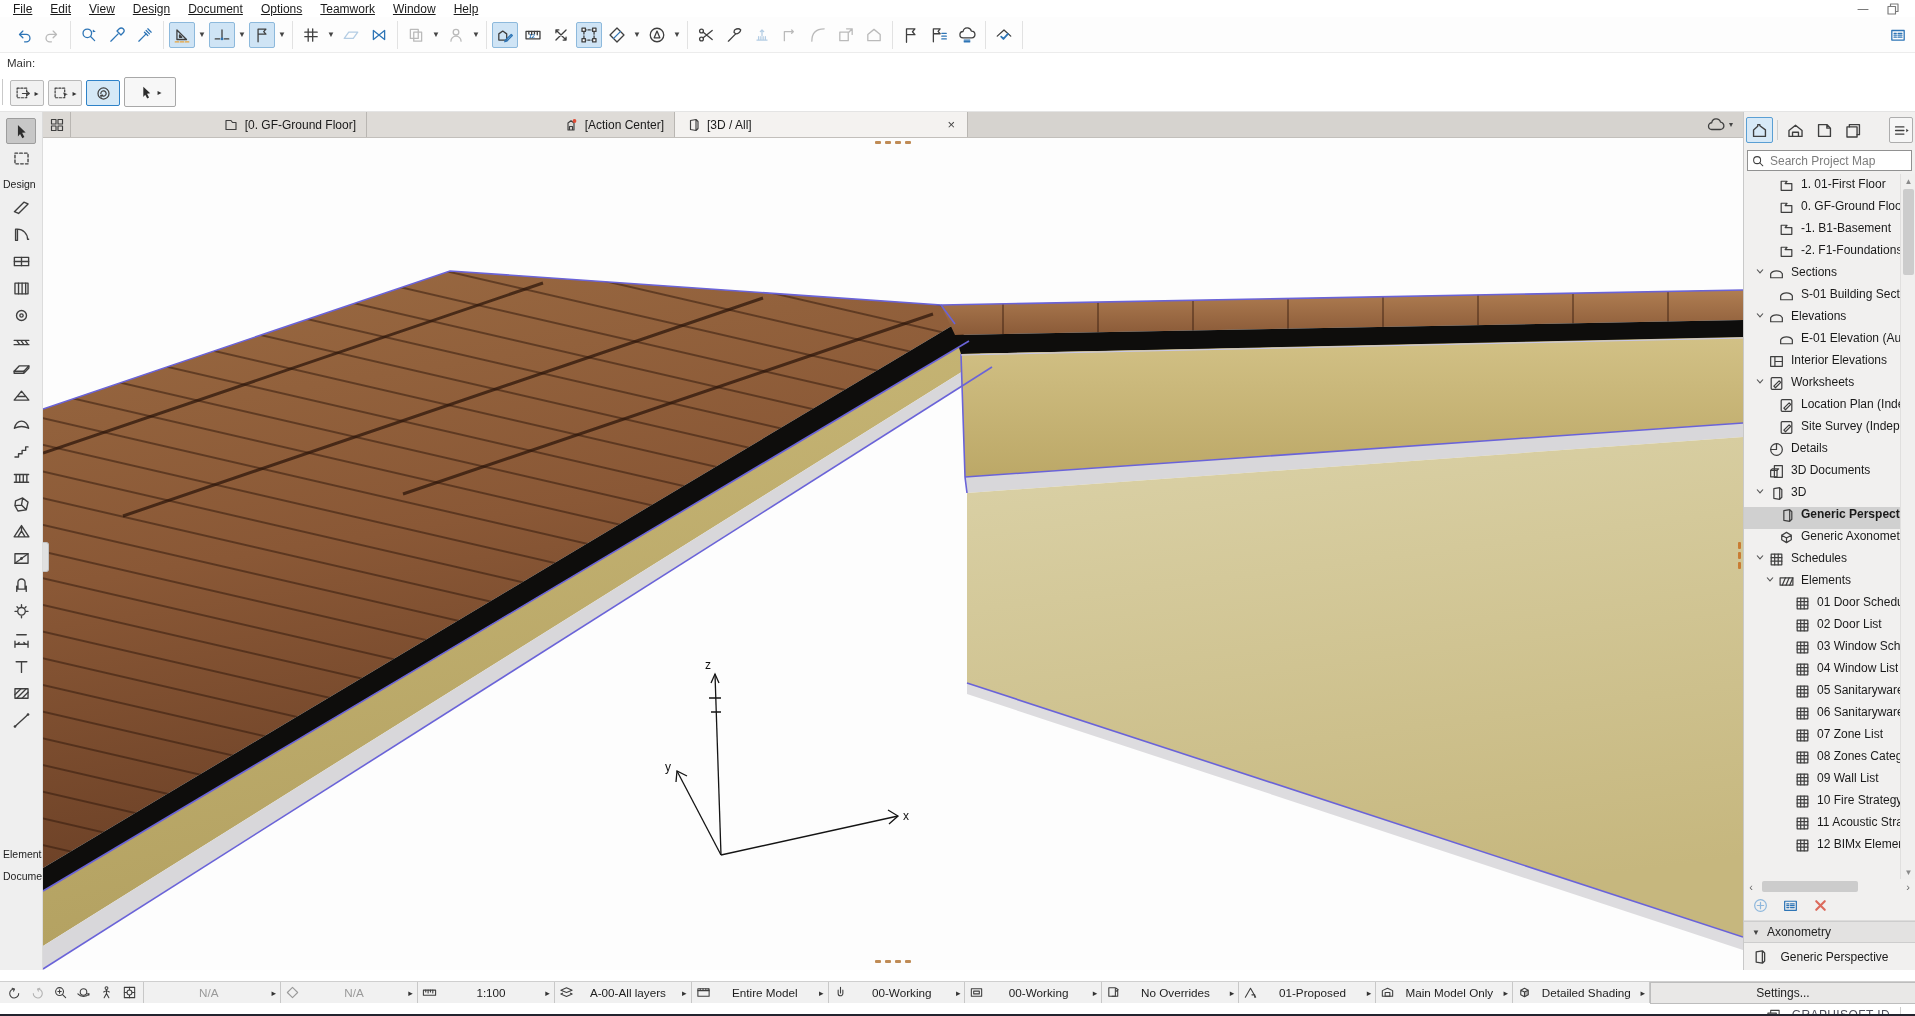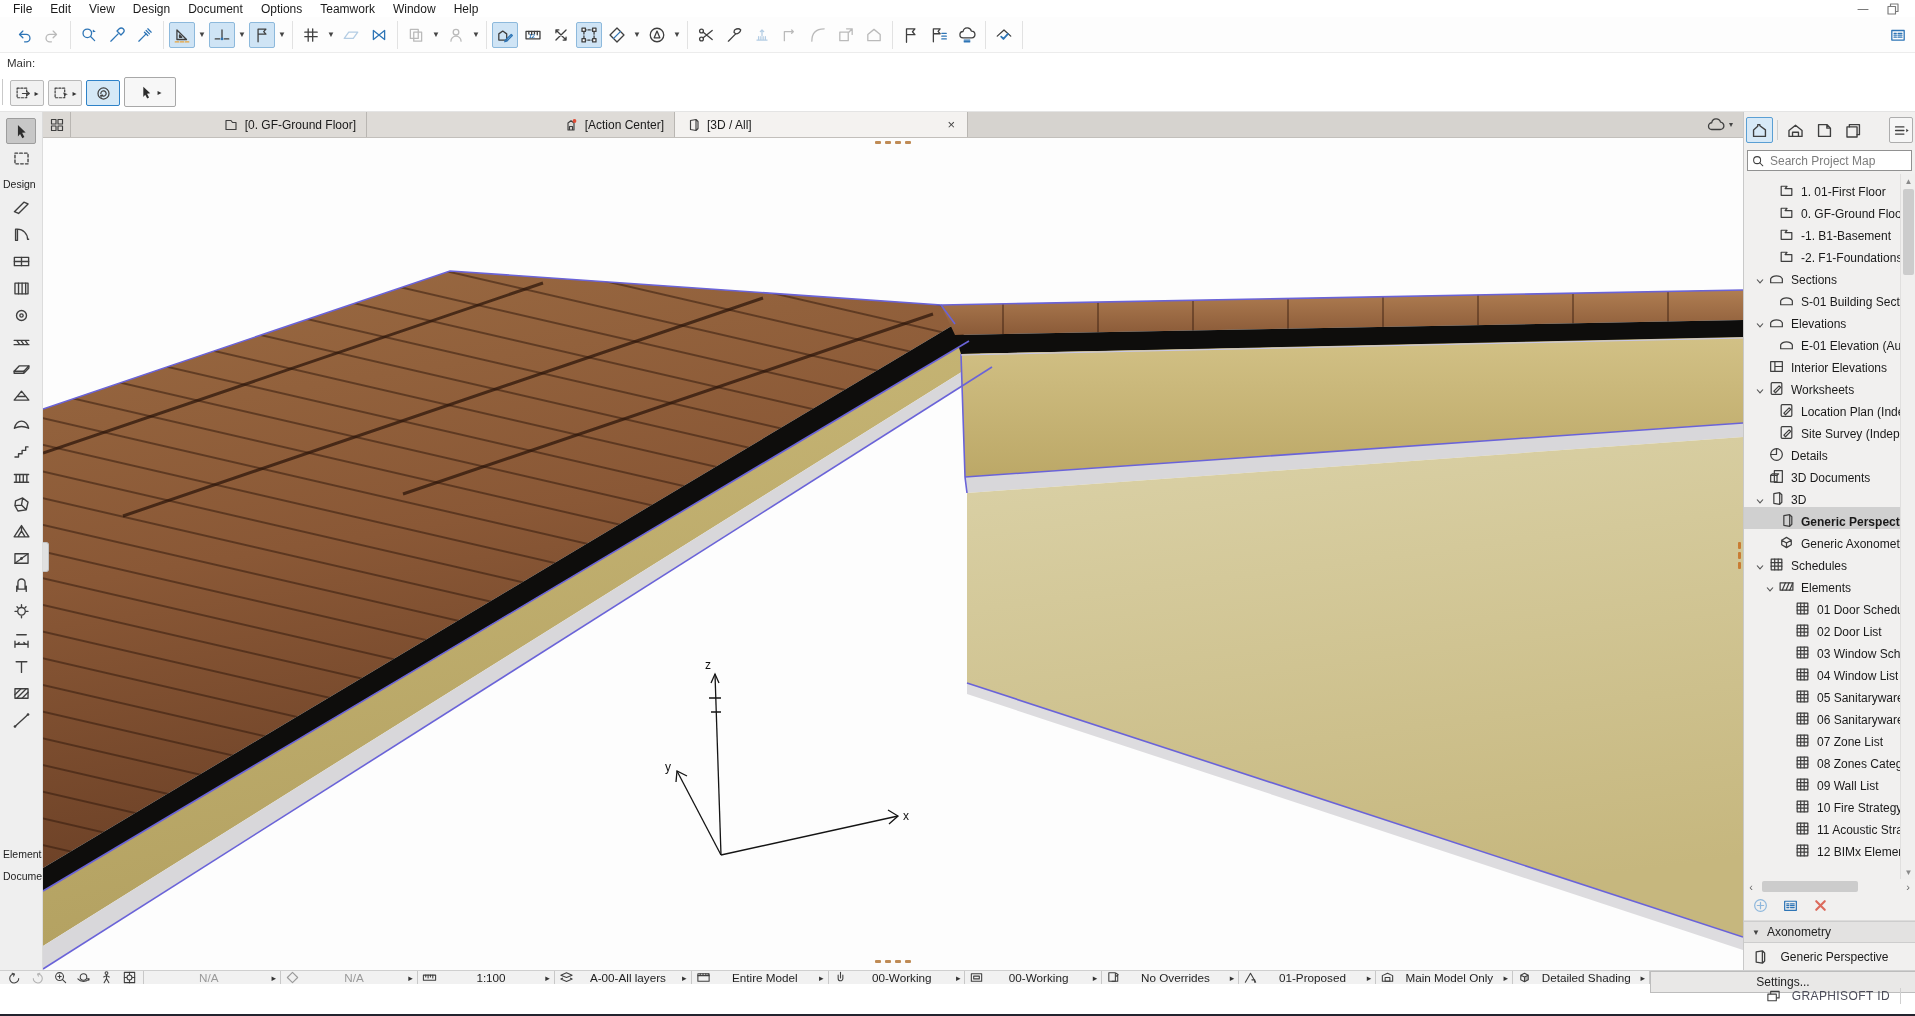--- a/index.html
+++ b/index.html
@@ -10,21 +10,21 @@
 
   
   .ic{display:inline-flex;align-items:center;justify-content:center;width:16px;height:16px;flex:none;}
   .ic svg{width:100%;height:100%;}
   .ic svg *{fill:none;stroke:#3f3f3f;stroke-width:1.15;stroke-linecap:round;stroke-linejoin:round;}
   .blu svg *{stroke:#2e75b6;}
   .grey svg *{stroke:#9a9a9a;}
 
   
   .menubar{height:17px;display:flex;align-items:center;background:#fff;font-size:12px;padding-left:4px;}
-  .menu-items{display:flex;height:100%;align-items:center;}
+  .menu-items{display:flex;height:100%;align-items:center;text-decoration:underline;}
   .mi{padding:0 9px;cursor:default;}
   .wincontrols{margin-left:auto;display:flex;gap:14px;padding-right:14px;}
   .wc{width:16px;height:14px;display:flex;align-items:center;justify-content:center;}
   .wc svg *{stroke:#7a7a7a;}
 
   
   .toolbar{height:36px;background:#fdfdfd;border-bottom:1px solid #ececec;display:flex;align-items:center;padding-left:6px;}
   .tgroup{display:flex;align-items:center;height:28px;padding:0 4px;border-right:1px solid #e2e2e2;}
   .tgroup:last-child{border-right:none;}
   .tbtn{width:26px;height:26px;border-radius:2px;display:flex;align-items:center;justify-content:center;margin:0 1px;border:1px solid transparent;}
@@ -89,21 +89,21 @@
   .rpi.active{background:#d7e9f7;border-color:#5a9fd4;}
   .rp-sep{width:1px;height:20px;background:#cfcfcf;margin:0 2px;}
   .rpi.menu{margin-left:auto;border:1px solid #adadad;background:#f6f6f6;width:24px;}
   .rp-search{height:26px;padding:2px 3px;}
   .searchbox{height:21px;background:#fff;border:1px solid #919191;display:flex;align-items:center;padding:0 3px;gap:3px;}
   .searchbox .ic{width:14px;height:14px;}
   .searchbox input{border:none;outline:none;flex:1;font-size:12px;font-family:"Liberation Sans",sans-serif;
                    color:#a21caf;background:transparent;min-width:0;}
   .searchbox input::placeholder{color:#7d7d7d;}
   .rp-tree{flex:1;position:relative;overflow:hidden;padding-top:3px;}
-  .trow{height:22px;display:flex;align-items:flex-end;font-size:12px;white-space:nowrap;overflow:hidden;width:100%;}
+  .trow{height:22px;display:flex;align-items:flex-start;font-size:12px;white-space:nowrap;overflow:hidden;width:100%;}
   .trow .slot{width:15px;flex:none;display:flex;align-items:center;justify-content:center;}
   .trow .slot svg{width:12px;height:12px;}
   .trow .ic{width:19px;height:17px;margin-right:5px;}
   .trow.lvl1{padding-left:8px;} .trow.lvl2{padding-left:18px;} .trow.lvl3{padding-left:34px;}
   .trow.selected{background:#d0d0d0;font-weight:bold;}
   .trow .tlabel{overflow:hidden;}
   .vscroll{position:absolute;top:0;right:0;bottom:0;width:15px;background:#f0efee;border-left:1px solid #e0dfde;}
   .vscroll .sarr{position:absolute;left:0;width:15px;height:14px;display:flex;align-items:center;justify-content:center;
                  font-size:8px;color:#8a8a8a;}
   .vscroll .sthumb{position:absolute;left:2px;width:11px;background:#cccccc;border-radius:2px;}
@@ -114,21 +114,21 @@
   .rp-actions{height:27px;display:flex;align-items:center;gap:13px;padding-left:8px;border-bottom:1px solid #dddcdb;}
   .rp-actions .ic{width:17px;height:17px;}
   .rp-props-header{height:22px;background:#e3e2e1;border-top:1px solid #cdcdcd;border-bottom:1px solid #cdcdcd;
                    display:flex;align-items:center;font-size:12px;gap:7px;padding-left:8px;color:#222;}
   .rp-props-header .pharr{font-size:8px;color:#444;}
   .rp-view{height:27px;display:flex;align-items:center;font-size:12px;padding-left:6px;}
   .rp-view .ic{width:18px;height:18px;}
   .rp-view .vname{flex:1;text-align:center;padding-right:14px;white-space:nowrap;overflow:hidden;}
 
   
-  .bottomrow{height:14px;display:flex;background:#f1f1f1;border-top:1px solid #cfcfcf;}
+  .bottomrow{height:22px;display:flex;background:#f1f1f1;border-top:1px solid #cfcfcf;margin-top:11px;}
   .quickbar{flex:1;display:flex;align-items:stretch;overflow:hidden;}
   .qnav{display:flex;align-items:center;padding:0 3px;border-right:1px solid #c8c8c8;gap:1px;}
   .qnbtn{width:22px;height:20px;display:flex;align-items:center;justify-content:center;}
   .qnbtn .ic{width:15px;height:15px;}
   .qnbtn.disabled{opacity:.35;}
   .qseg{flex:1;display:flex;align-items:center;border-right:1px solid #c8c8c8;padding:0 4px;min-width:0;}
   .qseg .ic{width:15px;height:15px;margin-right:2px;}
   .qval{flex:1;text-align:center;font-size:11.7px;color:#1d1d1d;white-space:nowrap;overflow:hidden;}
   .qval.dim{color:#9a9a9a;}
   .qarr{font-size:9px;color:#333;padding-left:2px;}

